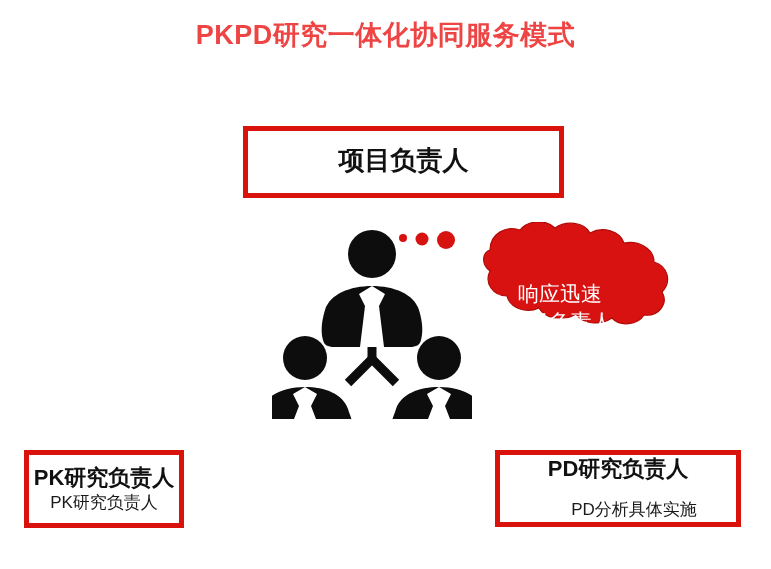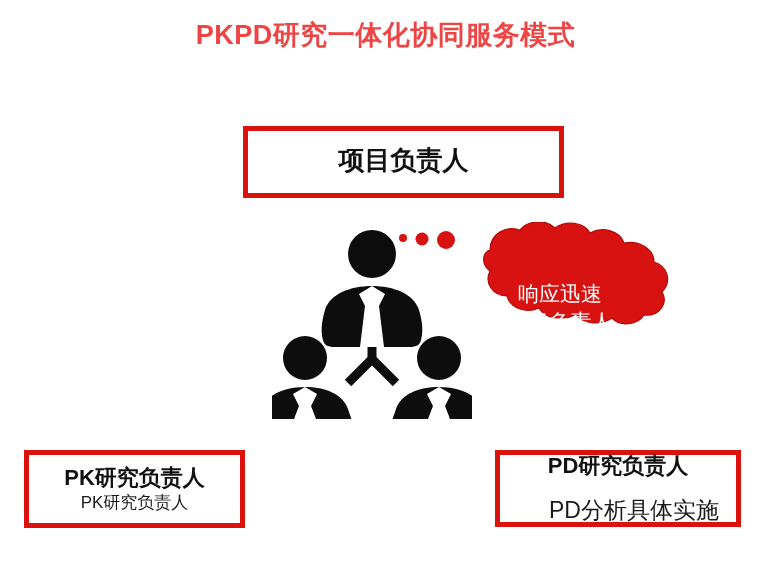--- a/index.html
+++ b/index.html
@@ -67,34 +67,34 @@
     top: 126px;
     width: 321px;
     height: 72px;
   }
   #box-lead .role-title { font-size: 26px; margin-bottom: 3px; }
   #box-lead .role-sub   { font-size: 19px; }
 
   #box-pk {
     left: 24px;
     top: 450px;
-    width: 221px;
+    width: 160px;
     height: 78px;
   }
   #box-pk .role-title { font-size: 22px; margin-bottom: 4px; }
   #box-pk .role-sub   { font-size: 17px; }
 
   #box-pd {
     left: 495px;
     top: 450px;
     width: 246px;
     height: 77px;
   }
   #box-pd .role-title { font-size: 22px; margin-bottom: 20px; }
-  #box-pd .role-sub   { font-size: 23px; margin-left: 32px; }
+  #box-pd .role-sub   { font-size: 17px; margin-left: 32px; }
 
   
   #team-graphic {
     position: absolute;
     left: 272px;
     top: 228px;
     width: 200px;
     height: 195px;
   }
   #team-graphic svg { display: block; }

